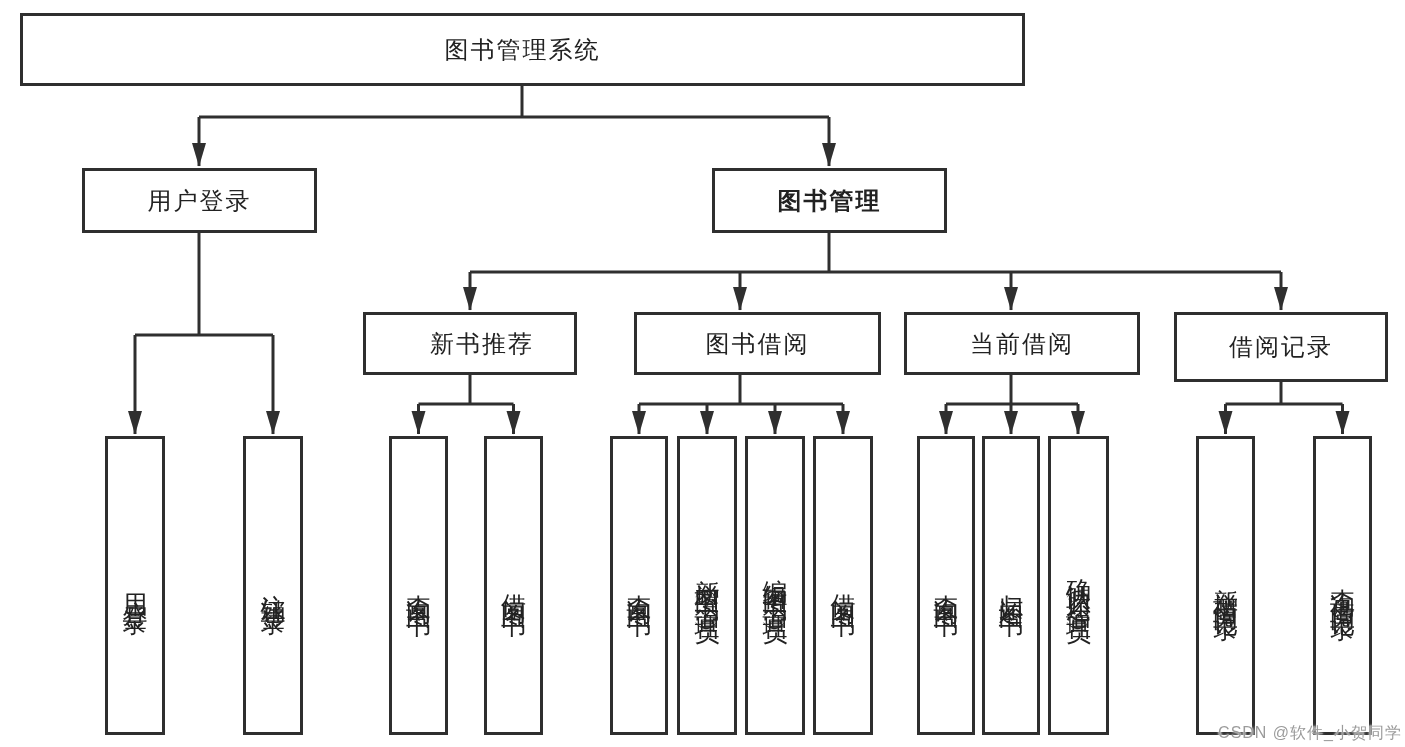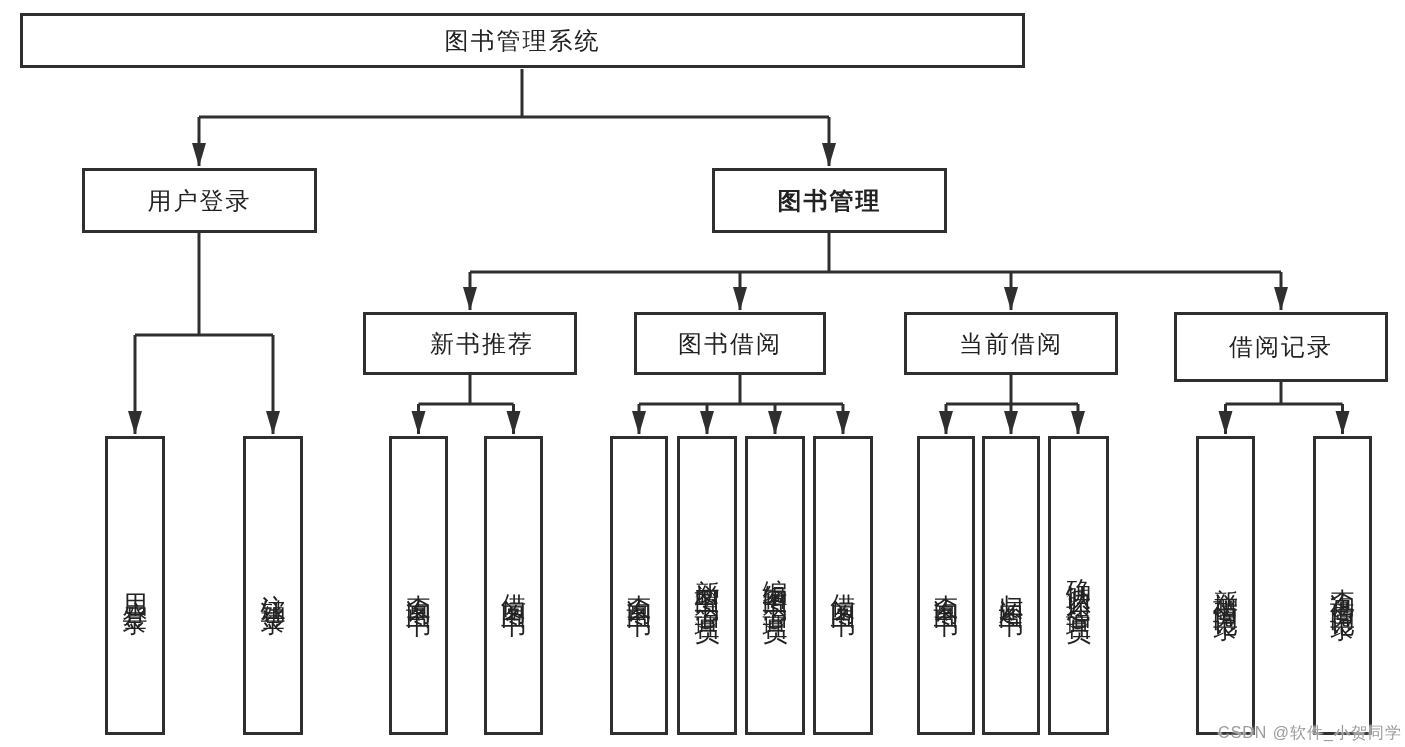--- a/index.html
+++ b/index.html
@@ -98,28 +98,28 @@
     <line x1="946" y1="404" x2="946" y2="434" marker-end="url(#arr)"></line>
     <line x1="1011" y1="404" x2="1011" y2="434" marker-end="url(#arr)"></line>
     <line x1="1078" y1="404" x2="1078" y2="434" marker-end="url(#arr)"></line>
 
     <line x1="1281" y1="375" x2="1281" y2="404"></line>
     <line x1="1225.5" y1="404" x2="1342.5" y2="404"></line>
     <line x1="1225.5" y1="404" x2="1225.5" y2="434" marker-end="url(#arr)"></line>
     <line x1="1342.5" y1="404" x2="1342.5" y2="434" marker-end="url(#arr)"></line>
   </svg>
 
-  <div class="node hbox" style="left:20px;top:13px;width:1005px;height:55px;">图书管理系统</div>
+  <div class="node hbox" style="left:20px;top:13px;width:1005px;height:73px;">图书管理系统</div>
 
   <div class="node hbox" style="left:82px;top:168px;width:235px;height:65px;">用户登录</div>
   <div class="node hbox" style="left:712px;top:168px;width:235px;height:65px;font-weight:bold;">图书管理</div>
 
   <div class="node hbox" style="left:363px;top:312px;width:214px;height:63px;padding-left:24px;">新书推荐</div>
-  <div class="node hbox" style="left:634px;top:312px;width:192px;height:63px;">图书借阅</div>
-  <div class="node hbox" style="left:904px;top:312px;width:214px;height:63px;">当前借阅</div>
+  <div class="node hbox" style="left:634px;top:312px;width:247px;height:63px;">图书借阅</div>
+  <div class="node hbox" style="left:904px;top:312px;width:236px;height:63px;">当前借阅</div>
   <div class="node hbox" style="left:1174px;top:312px;width:214px;height:70px;">借阅记录</div>
 
   <div class="node vbox" style="left:105px;top:436px;width:60px;height:299px;">用户登录</div>
   <div class="node vbox" style="left:243px;top:436px;width:60px;height:299px;">注销登录</div>
 
   <div class="node vbox" style="left:389px;top:436px;width:59px;height:299px;">查询图书</div>
   <div class="node vbox" style="left:484px;top:436px;width:59px;height:299px;">借阅图书</div>
 
   <div class="node vbox" style="left:610px;top:436px;width:58px;height:299px;">查询图书</div>
   <div class="node vbox" style="left:677px;top:436px;width:60px;height:299px;">新增图书（管理员）</div>

